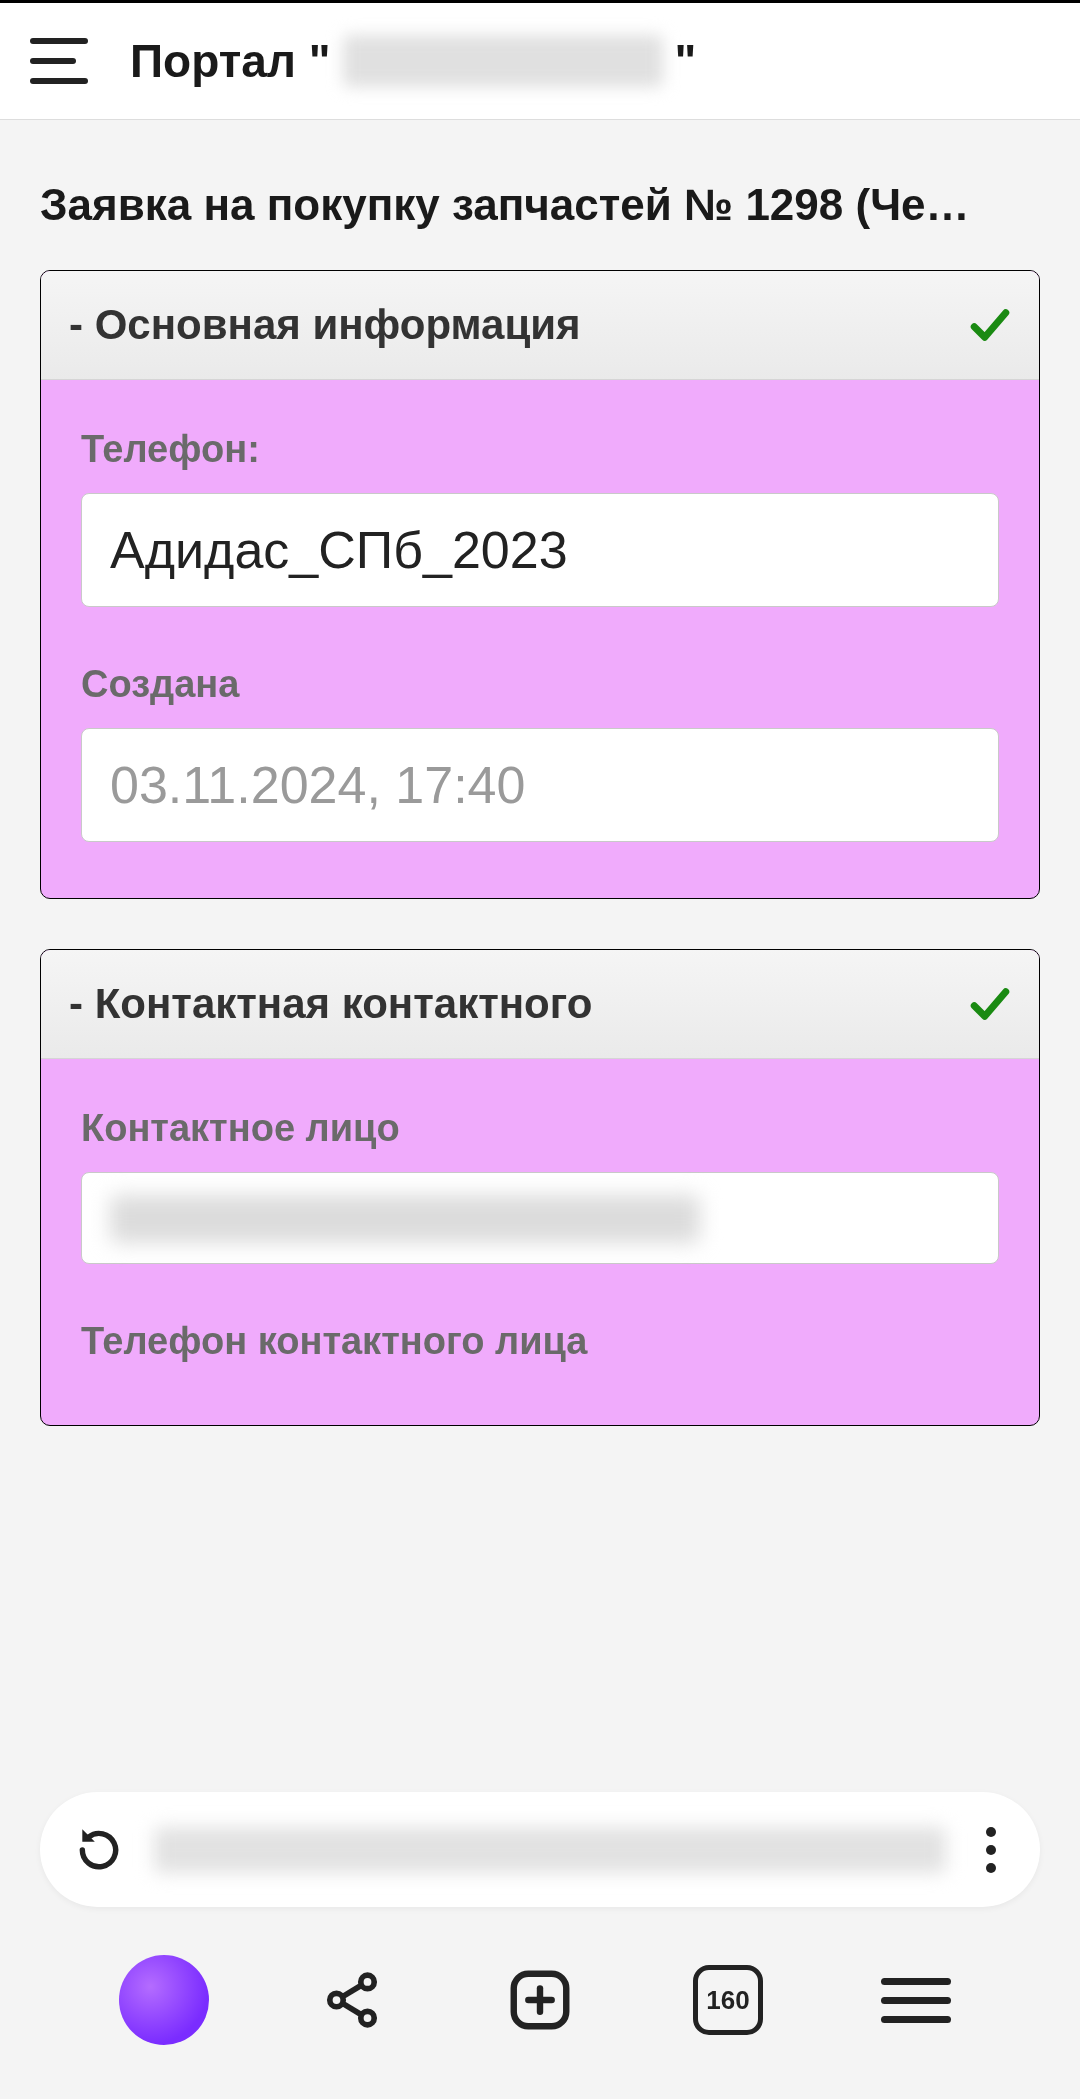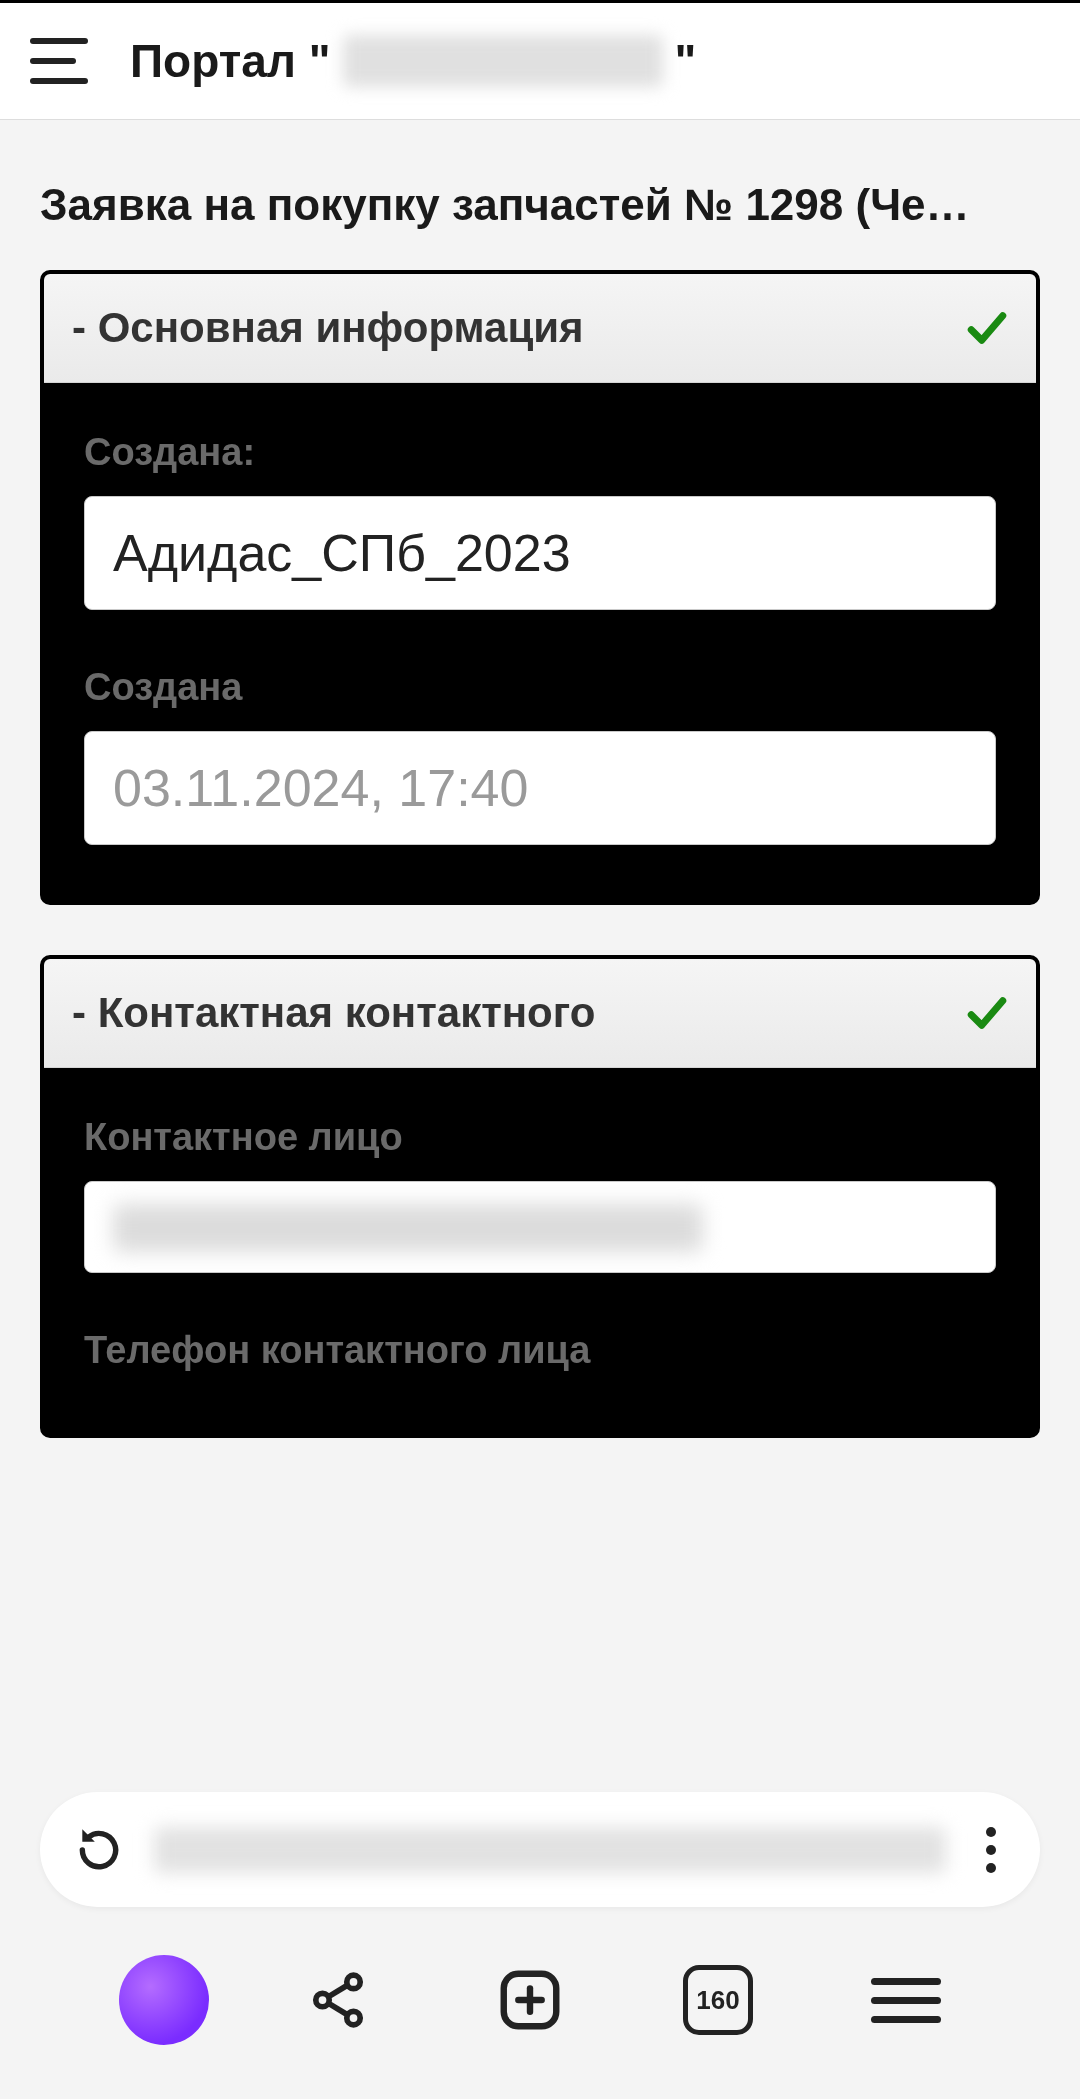--- a/index.html
+++ b/index.html
@@ -41,24 +41,24 @@
     background: #e0e0e0; filter: blur(8px); border-radius: 6px;
     margin: 0 4px;
   }
   .content { padding: 30px 40px 0 40px; }
   .page-title {
     font-size: 44px; font-weight: 700; color: #1a1a1a;
     white-space: nowrap; overflow: hidden; text-overflow: ellipsis;
     margin-bottom: 40px;
   }
   .panel {
-    border: 4px solid #000000;
+    border: 1px solid #000000;
     border-radius: 10px;
     margin-bottom: 50px;
-    background: #000000;
+    background: #f0abfc;
     overflow: hidden;
   }
   .panel-header {
     background: linear-gradient(#f5f5f5,#eaeaea);
     padding: 30px 28px;
     display: flex; align-items: center; justify-content: space-between;
     border-bottom: 1px solid #d5d5d5;
     cursor: pointer;
   }
   .panel-title {
@@ -117,21 +117,21 @@
     flex:1; margin: 0 30px; height: 46px;
     background:#e2e2e2; filter: blur(9px); border-radius:6px;
   }
   .kebab{ display:flex; flex-direction:column; gap:8px; cursor:pointer; padding:10px;}
   .kebab span{ width:10px; height:10px; background:#222; border-radius:50%; }
 
   .nav-row{
     display:flex; align-items:center; justify-content:space-around;
     padding: 8px 30px 30px 30px;
   }
-  .nav-btn{ width:90px; height:90px; display:flex; align-items:center; cursor:pointer;}
+  .nav-btn{ width:90px; height:90px; display:flex; align-items:center; justify-content:center; cursor:pointer;}
   .circle-purple{
     width:90px; height:90px; border-radius:50%;
     background: radial-gradient(circle at 35% 35%, #b46cff, #7a2cff 70%);
   }
   .tab-badge{
     width:70px; height:70px; border:5px solid #222; border-radius:16px;
     display:flex; align-items:center; justify-content:center;
     font-size:26px; font-weight:700; color:#222;
   }
   .menu-lines{ display:flex; flex-direction:column; gap:12px; }
@@ -168,21 +168,21 @@
 
     <div class="panel">
       <div class="panel-header">
         <div class="panel-title">- Основная информация</div>
         <svg class="check-icon" viewBox="0 0 24 24">
             <path fill="none" stroke="#1a8a12" stroke-width="4" stroke-linecap="round" stroke-linejoin="round" d="M3 13 L9 19 L21 5"></path>
           </svg>
       </div>
       <div class="panel-body">
         <div class="field">
-          <div class="field-label">Создана:</div>
+          <div class="field-label">Телефон:</div>
           <div class="field-input">Адидас_СПб_2023</div>
         </div>
         <div class="field">
           <div class="field-label">Создана</div>
           <div class="field-input readonly">03.11.2024, 17:40</div>
         </div>
       </div>
     </div>
 
     <div class="panel">

